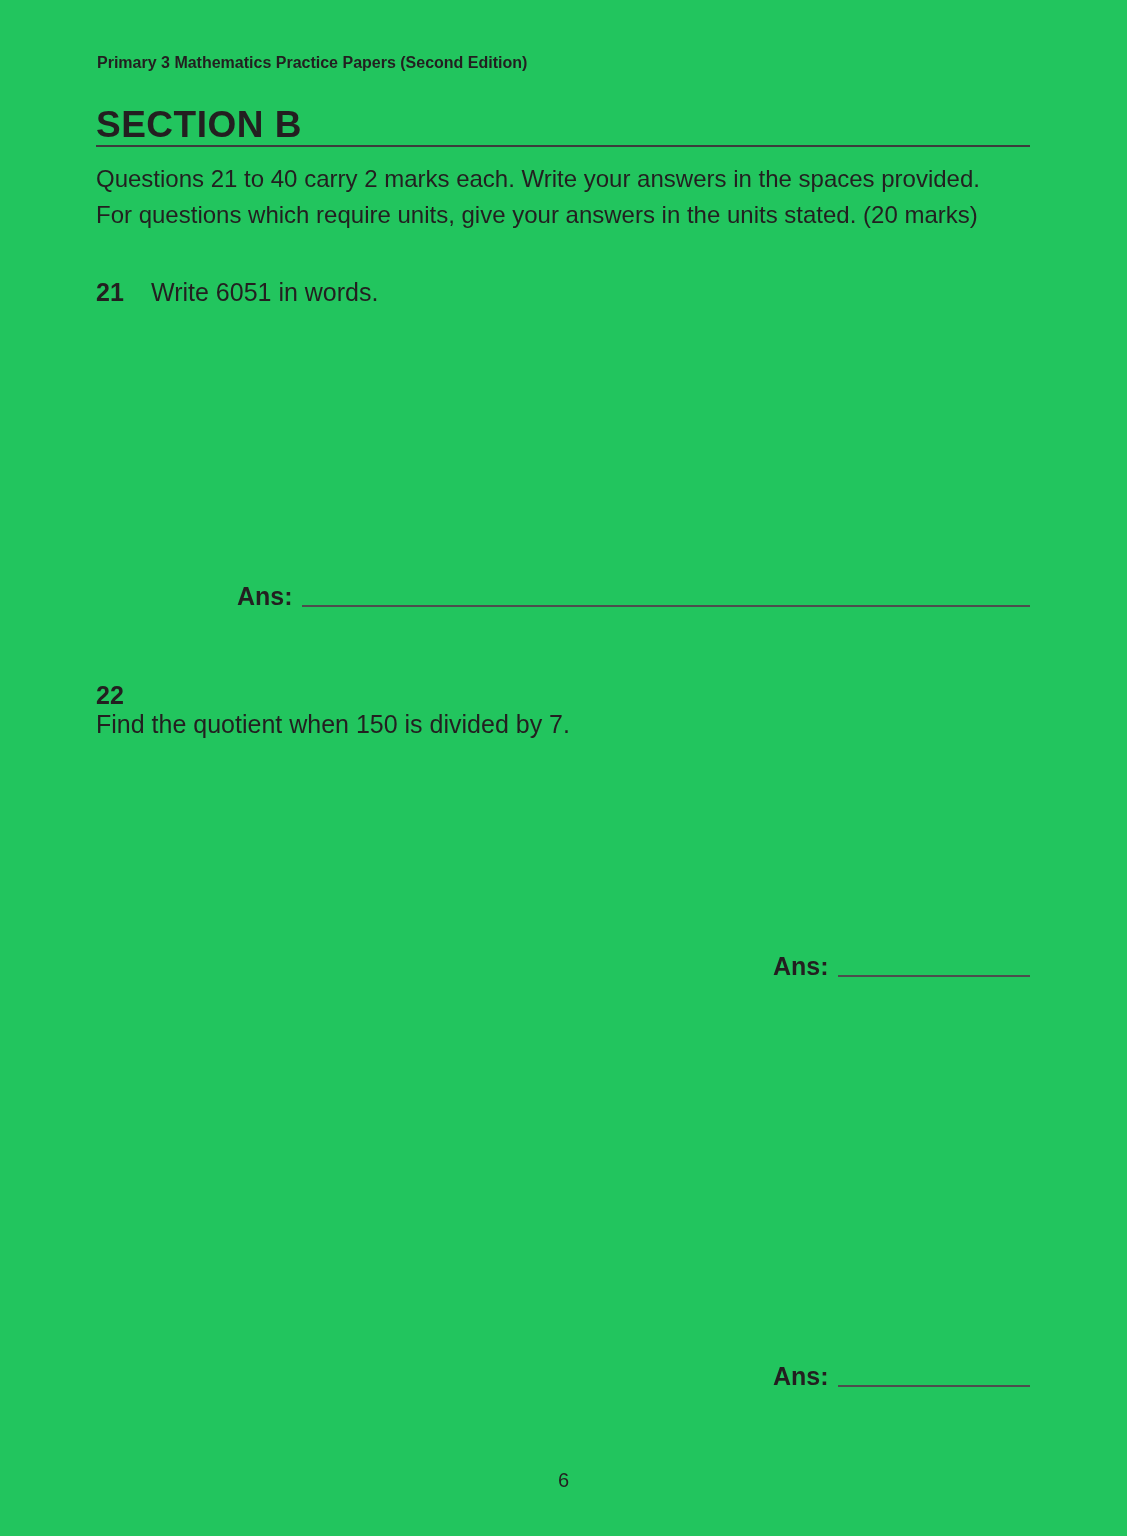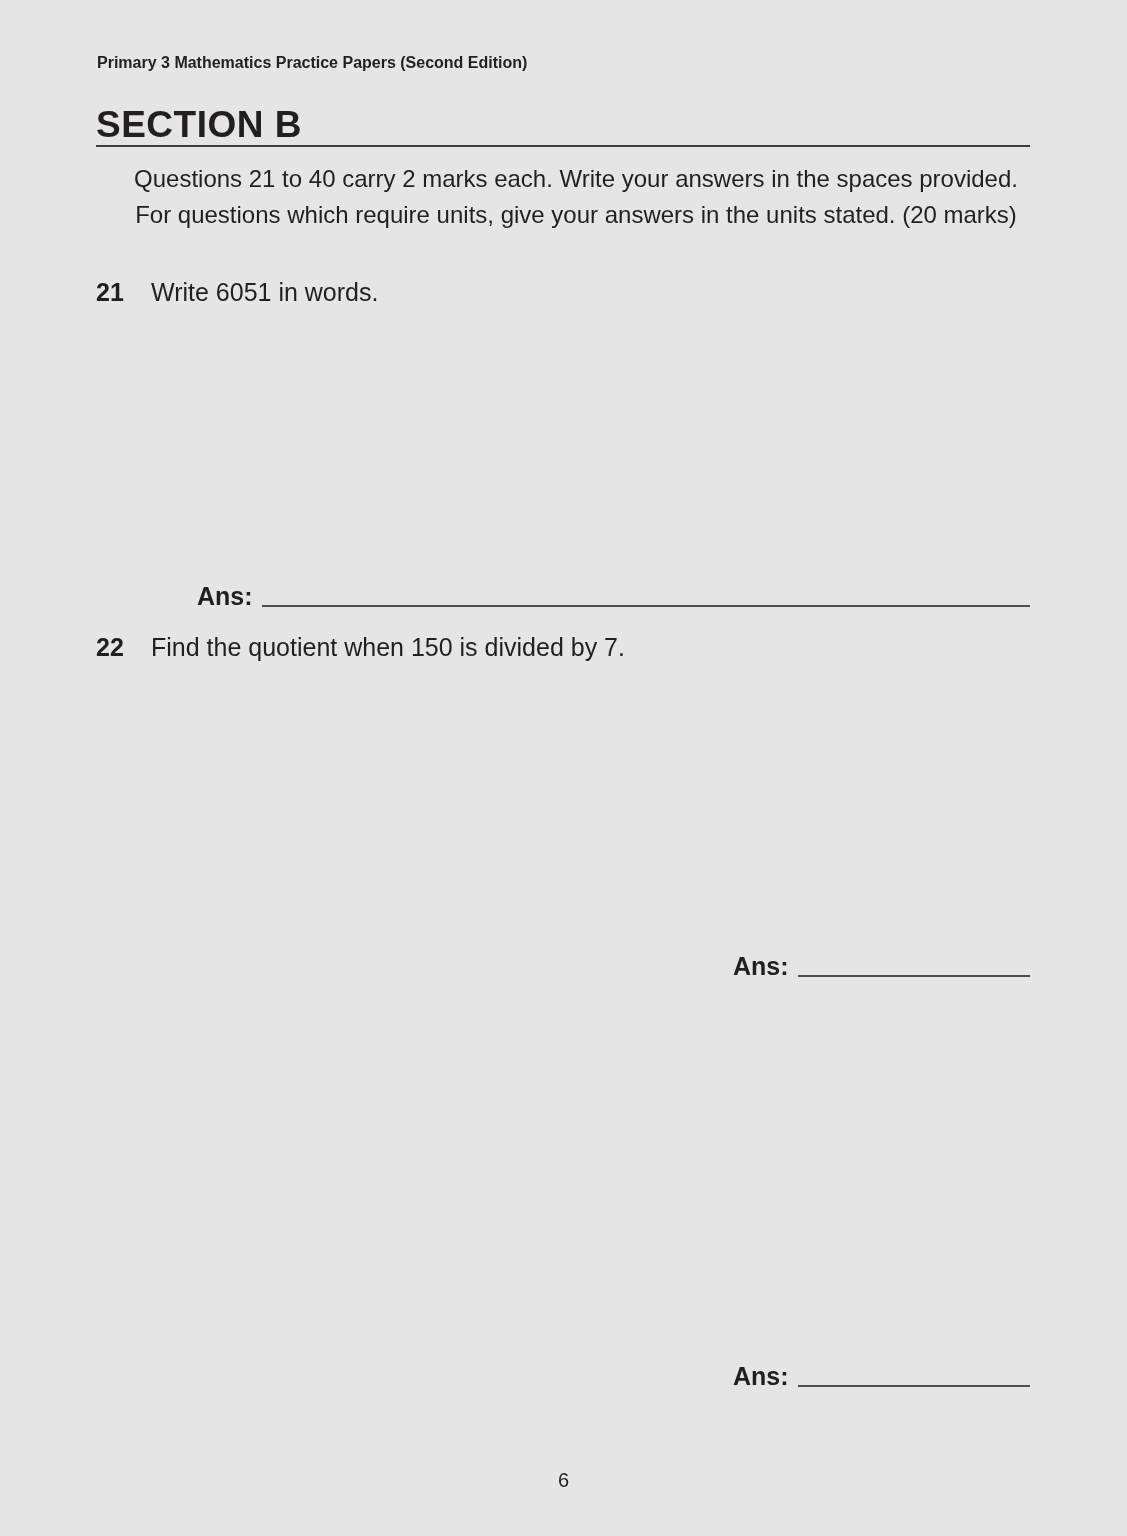--- a/index.html
+++ b/index.html
@@ -8,21 +8,21 @@
     font-family: "Liberation Sans", sans-serif;
     color: #231f20;
     width: 1127px;
     height: 1536px;
     position: relative;
     overflow: hidden;
   }
   .page {
     position: absolute;
     inset: 0;
-    background: #e5e5e5;
+    background: #22c55e;
   }
   .running-header {
     position: absolute;
     left: 97px;
     top: 54px;
     font-size: 16px;
     font-weight: bold;
     white-space: nowrap;
   }
   .section-title {
@@ -43,21 +43,21 @@
     background: #3c3c3c;
   }
   .instructions {
     position: absolute;
     left: 96px;
     top: 161px;
     width: 960px;
     font-size: 24px;
     line-height: 36px;
   }
-  .instr-line { white-space: nowrap; text-align: center; }
+  .instr-line { white-space: nowrap; }
   .question {
     position: absolute;
     left: 96px;
     display: flex;
     align-items: baseline;
   }
   .q-num {
     font-weight: bold;
     font-size: 25px;
     width: 55px;
@@ -66,37 +66,38 @@
   .q-text {
     font-size: 25px;
     white-space: nowrap;
     text-align: center;
   }
   .ans {
     position: absolute;
     right: 97px;
     display: flex;
     align-items: stretch;
+    margin-left: 40px;
   }
   .ans-label {
     font-weight: bold;
     font-size: 25px;
     padding-right: 9px;
     flex: none;
   }
   .ans-line {
     flex: 1;
     border-bottom: 2px solid #4d4d4d;
     margin-bottom: 4px;
   }
   .ans-21 { left: 197px; top: 582px; }
   .ans-22 { left: 733px; top: 952px; }
   .ans-23 { left: 733px; top: 1362px; }
   .q-21 { top: 278px; }
-  .q-22 { top: 633px; }
+  .q-22 { top: 681px; flex-direction: column; }
   .q-23 { top: 1028px; }
   .page-number {
     position: absolute;
     left: 0;
     right: 0;
     top: 1469px;
     text-align: center;
     font-size: 20px;
   }
 </style>

